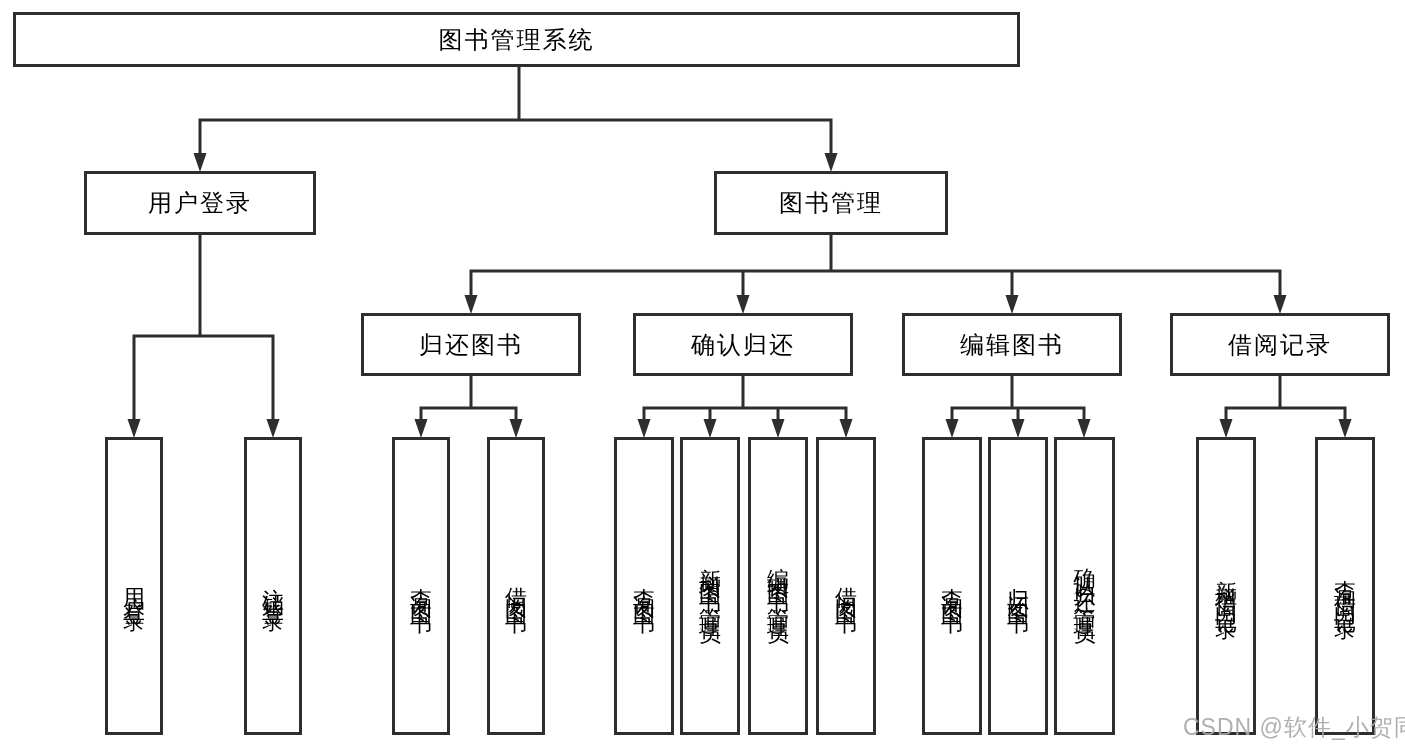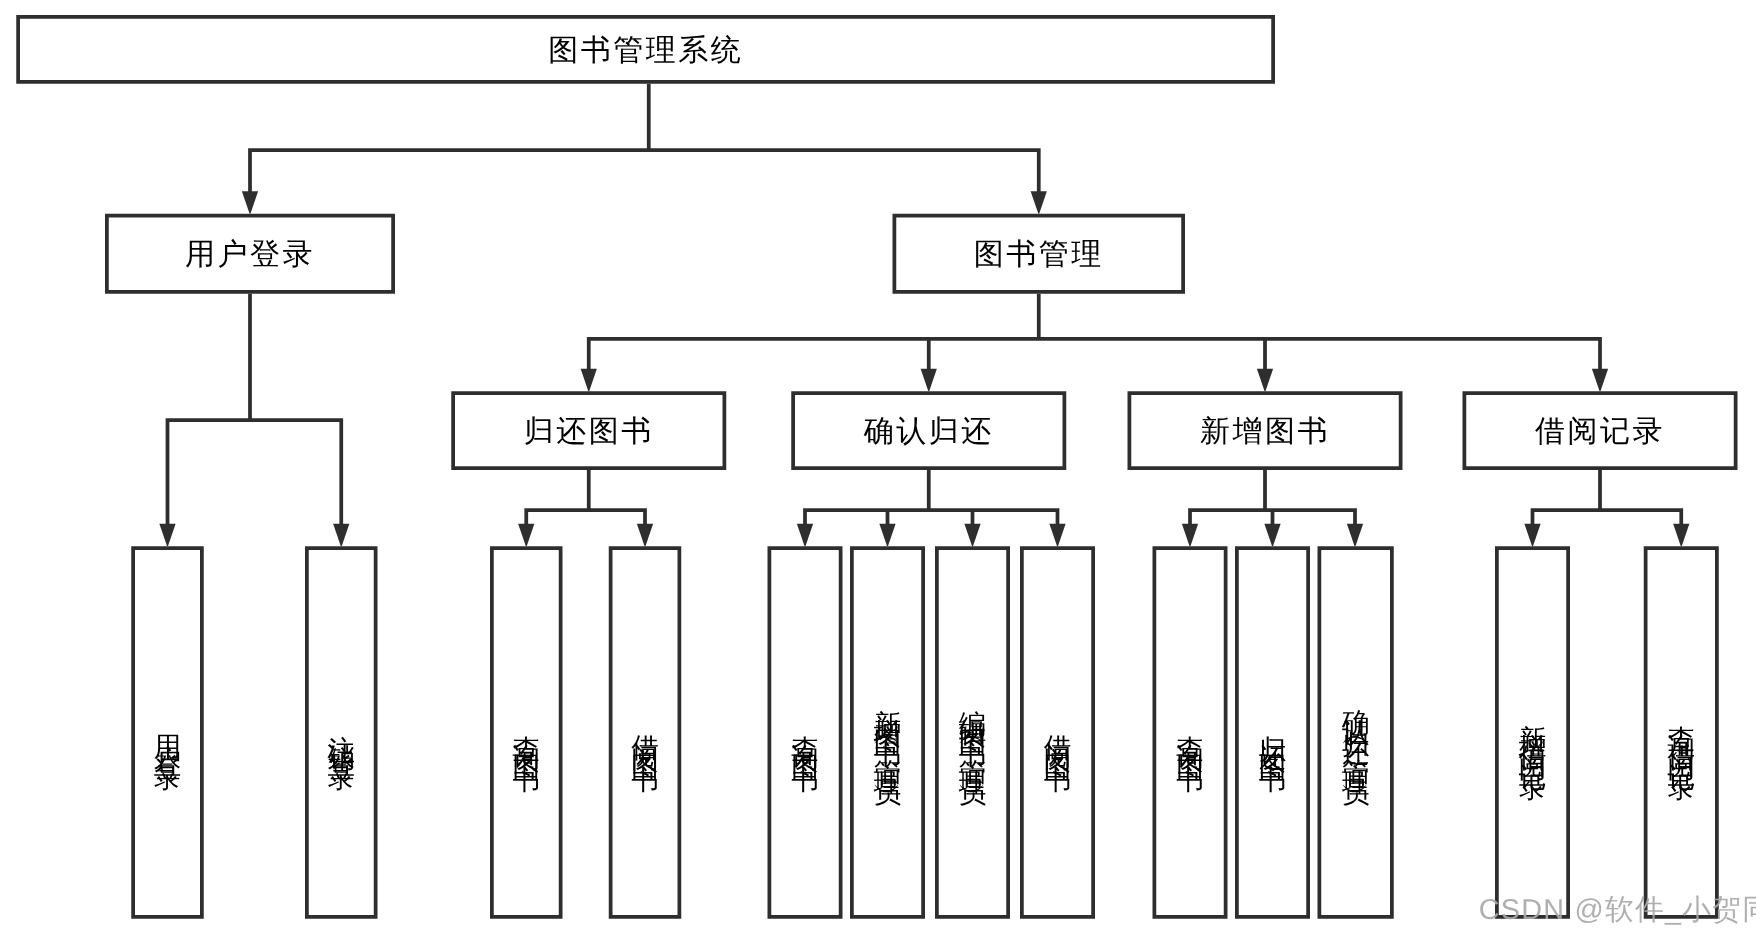--- a/index.html
+++ b/index.html
@@ -73,21 +73,21 @@
     </g>
   </svg>
 
   <div class="hbox" style="left:13px;top:12px;width:1007px;height:55px">图书管理系统</div>
 
   <div class="hbox" style="left:84px;top:171px;width:232px;height:64px">用户登录</div>
   <div class="hbox" style="left:714px;top:171px;width:234px;height:64px">图书管理</div>
 
   <div class="hbox" style="left:361px;top:313px;width:220px;height:63px">归还图书</div>
   <div class="hbox" style="left:633px;top:313px;width:220px;height:63px">确认归还</div>
-  <div class="hbox" style="left:902px;top:313px;width:220px;height:63px">新增图书</div>
+  <div class="hbox" style="left:902px;top:313px;width:220px;height:63px">编辑图书</div>
   <div class="hbox" style="left:1170px;top:313px;width:220px;height:63px">借阅记录</div>
 
   <div class="vbox" style="left:105px;top:437px;width:58px;height:298px">用户登录</div>
   <div class="vbox" style="left:244px;top:437px;width:58px;height:298px">注销登录</div>
 
   <div class="vbox" style="left:392px;top:437px;width:58px;height:298px">查询图书</div>
   <div class="vbox" style="left:487px;top:437px;width:58px;height:298px">借阅图书</div>
 
   <div class="vbox" style="left:614px;top:437px;width:60px;height:298px">查询图书</div>
   <div class="vbox" style="left:680px;top:437px;width:60px;height:298px">新增图书（管理员）</div>

